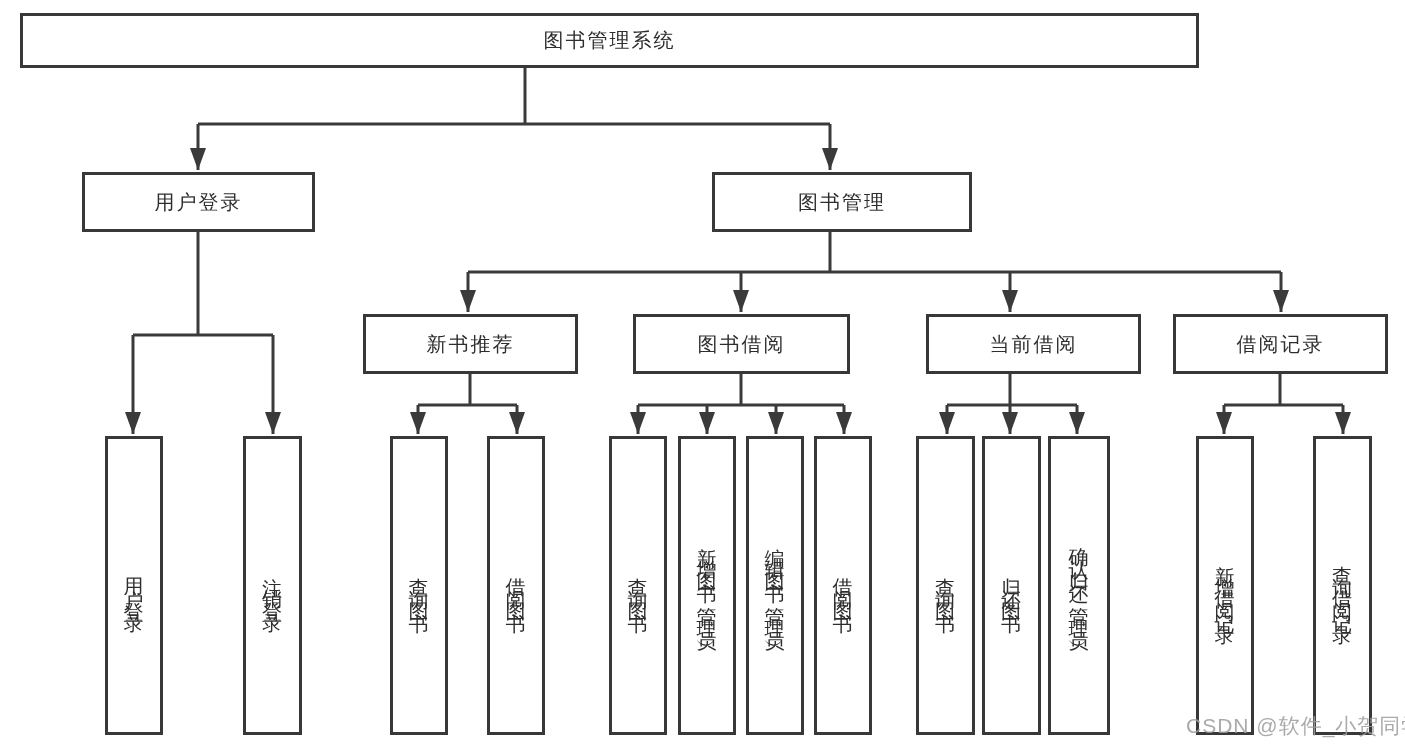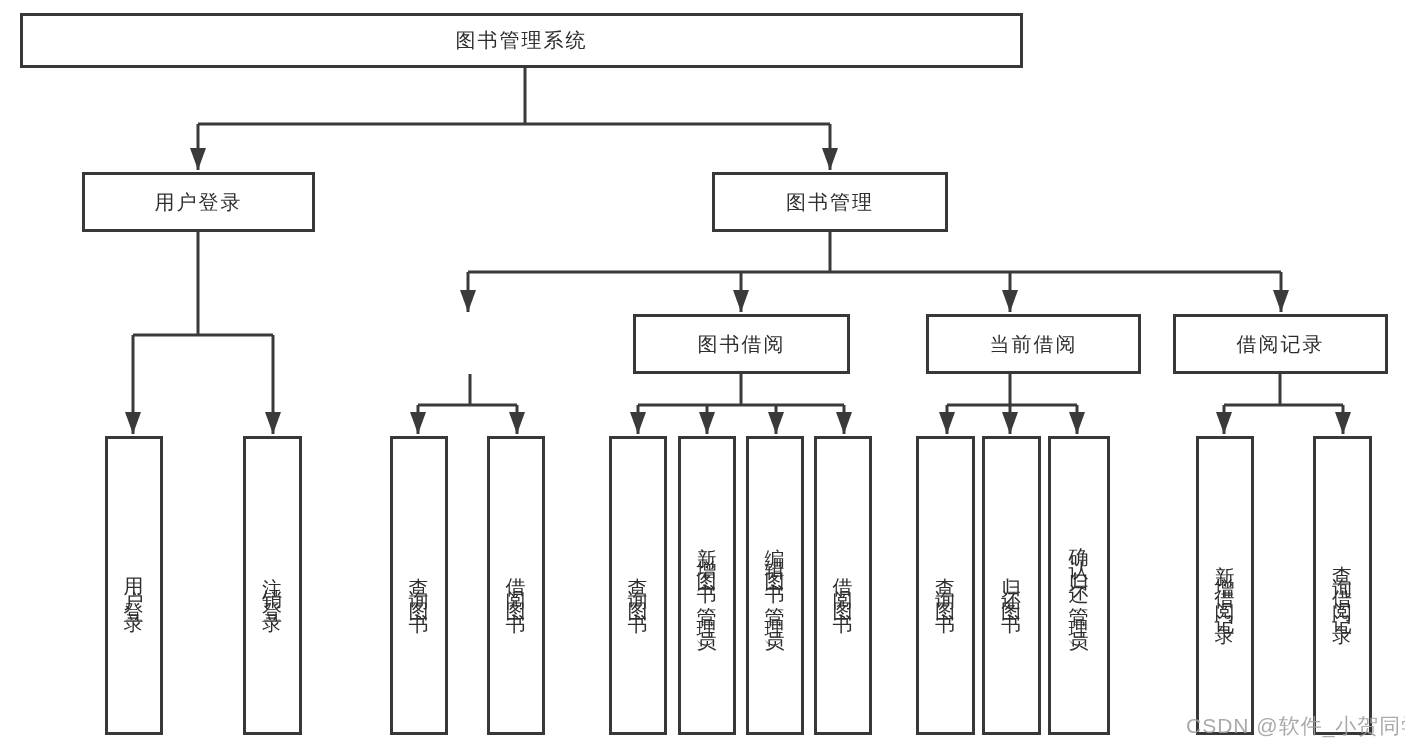--- a/index.html
+++ b/index.html
@@ -30,24 +30,24 @@
   }
   .v-label {
     writing-mode: vertical-rl;
     text-orientation: mixed;
     font-size: 20px;
     color: #2e2e2e;
     letter-spacing: 12px;
     line-height: 1;
   }
   
-  #root { left: 20px; top: 13px; width: 1003px; height: 55px; }
+  #root { left: 20px; top: 13px; width: 1179px; height: 55px; }
   
   #userLogin { left: 82px;  top: 172px; width: 233px; height: 60px; }
-  #bookMgmt  { left: 712px; top: 172px; width: 236px; height: 60px; }
+  #bookMgmt  { left: 712px; top: 172px; width: 260px; height: 60px; }
   
   .lvl3 { top: 314px; height: 60px; }
   #newBookRec    { left: 363px;  width: 215px; }
   #bookBorrow    { left: 633px;  width: 217px; }
   #currentBorrow { left: 902px;  width: 215px; margin-left: 24px; }
   #borrowRecords { left: 1173px; width: 215px; text-align: center; }
   
   .leaf { top: 436px; height: 299px; }
   #lUserLogin { left: 105px;  width: 58px; }
   #lLogout    { left: 243px;  width: 59px; }
@@ -125,20 +125,23 @@
     <span class="h-label">图书管理系统</span>
   </div>
 
   <div class="box" id="userLogin">
     <span class="h-label">用户登录</span>
   </div>
   <div class="box" id="bookMgmt">
     <span class="h-label">图书管理</span>
   </div>
 
+  <div class="box lvl3" id="newBookRec">
+    <span class="h-label">新书推荐</span>
+  </div>
   <div class="box lvl3" id="bookBorrow">
     <span class="h-label">图书借阅</span>
   </div>
   <div class="box lvl3" id="currentBorrow">
     <span class="h-label">当前借阅</span>
   </div>
   <div class="box lvl3" id="borrowRecords">
     <span class="h-label">借阅记录</span>
   </div>
 

